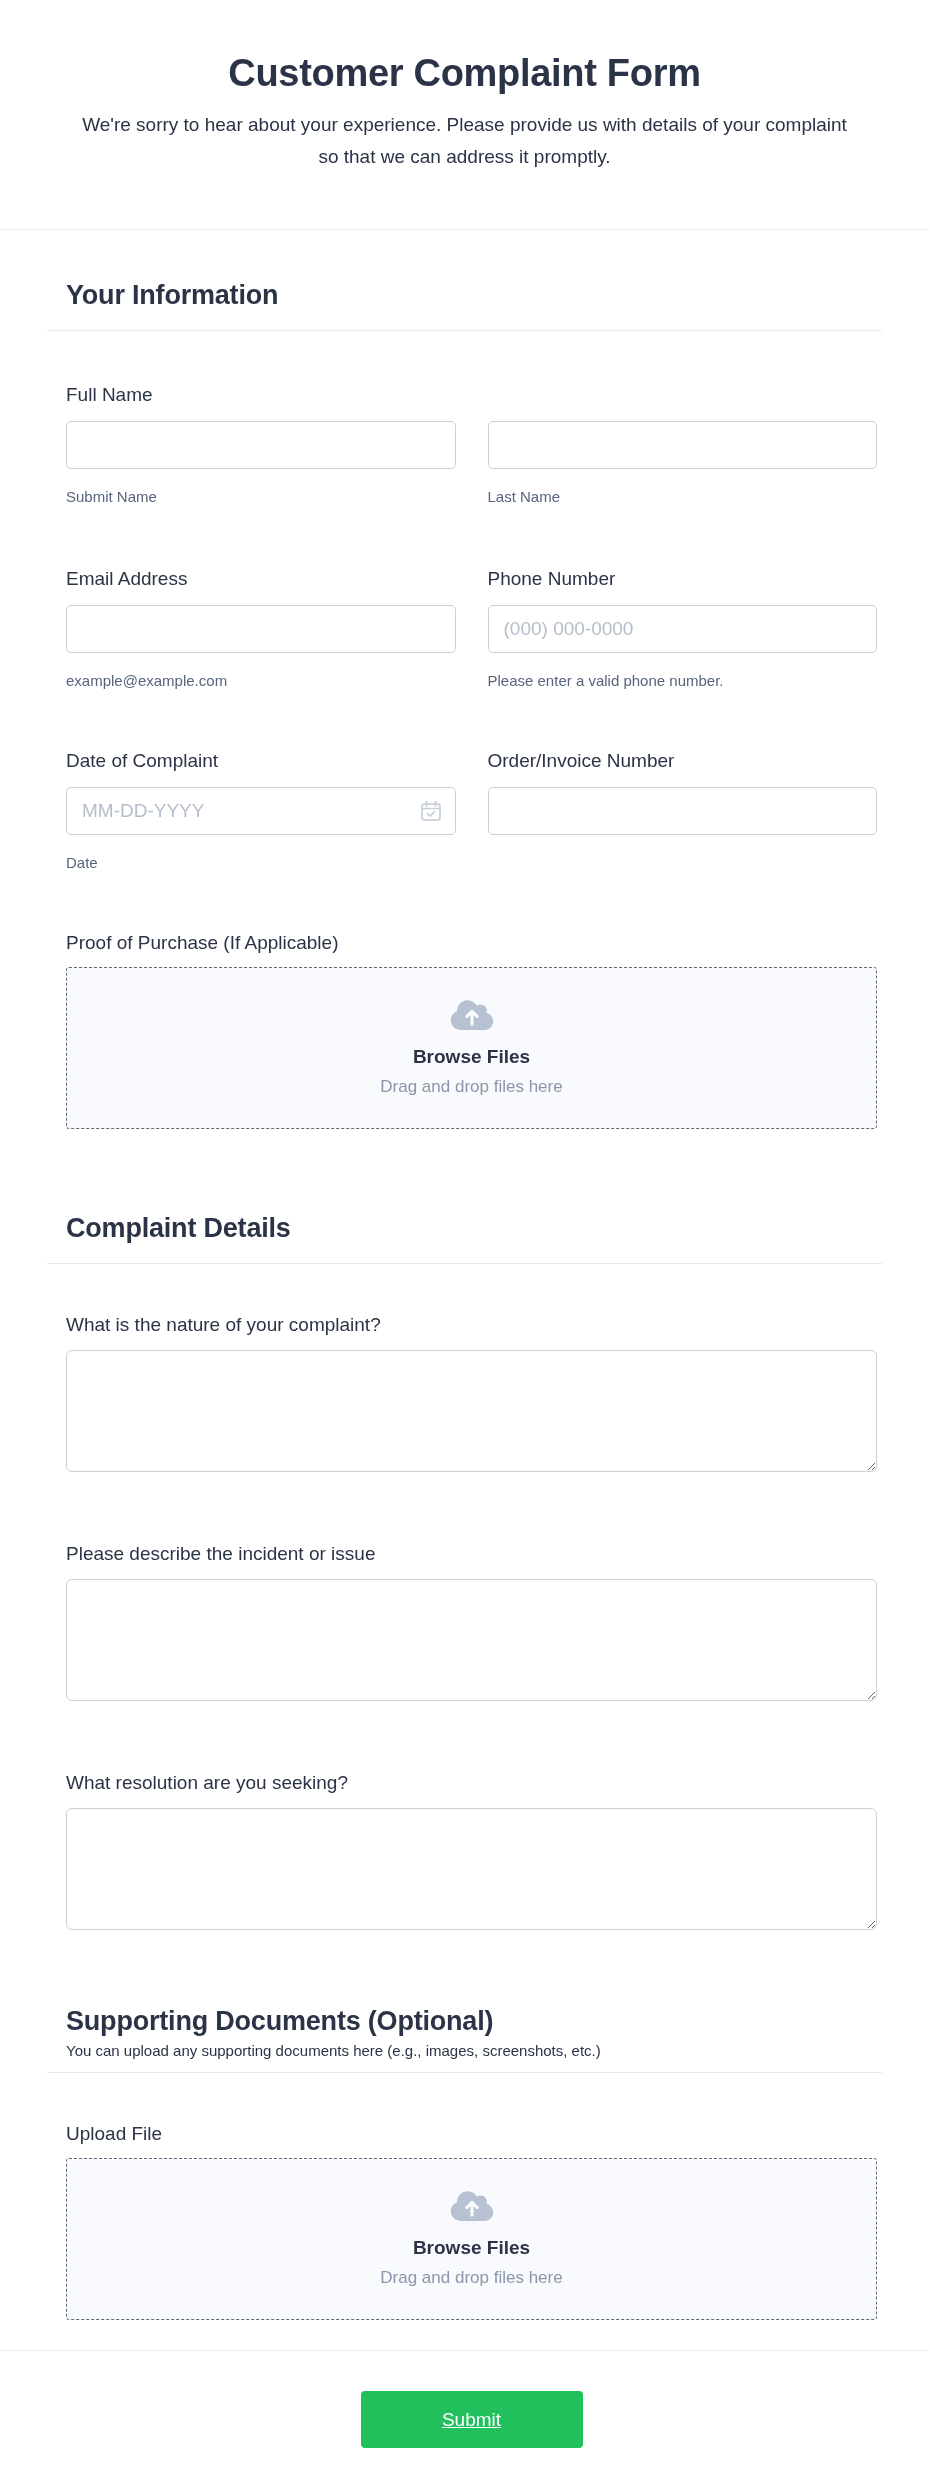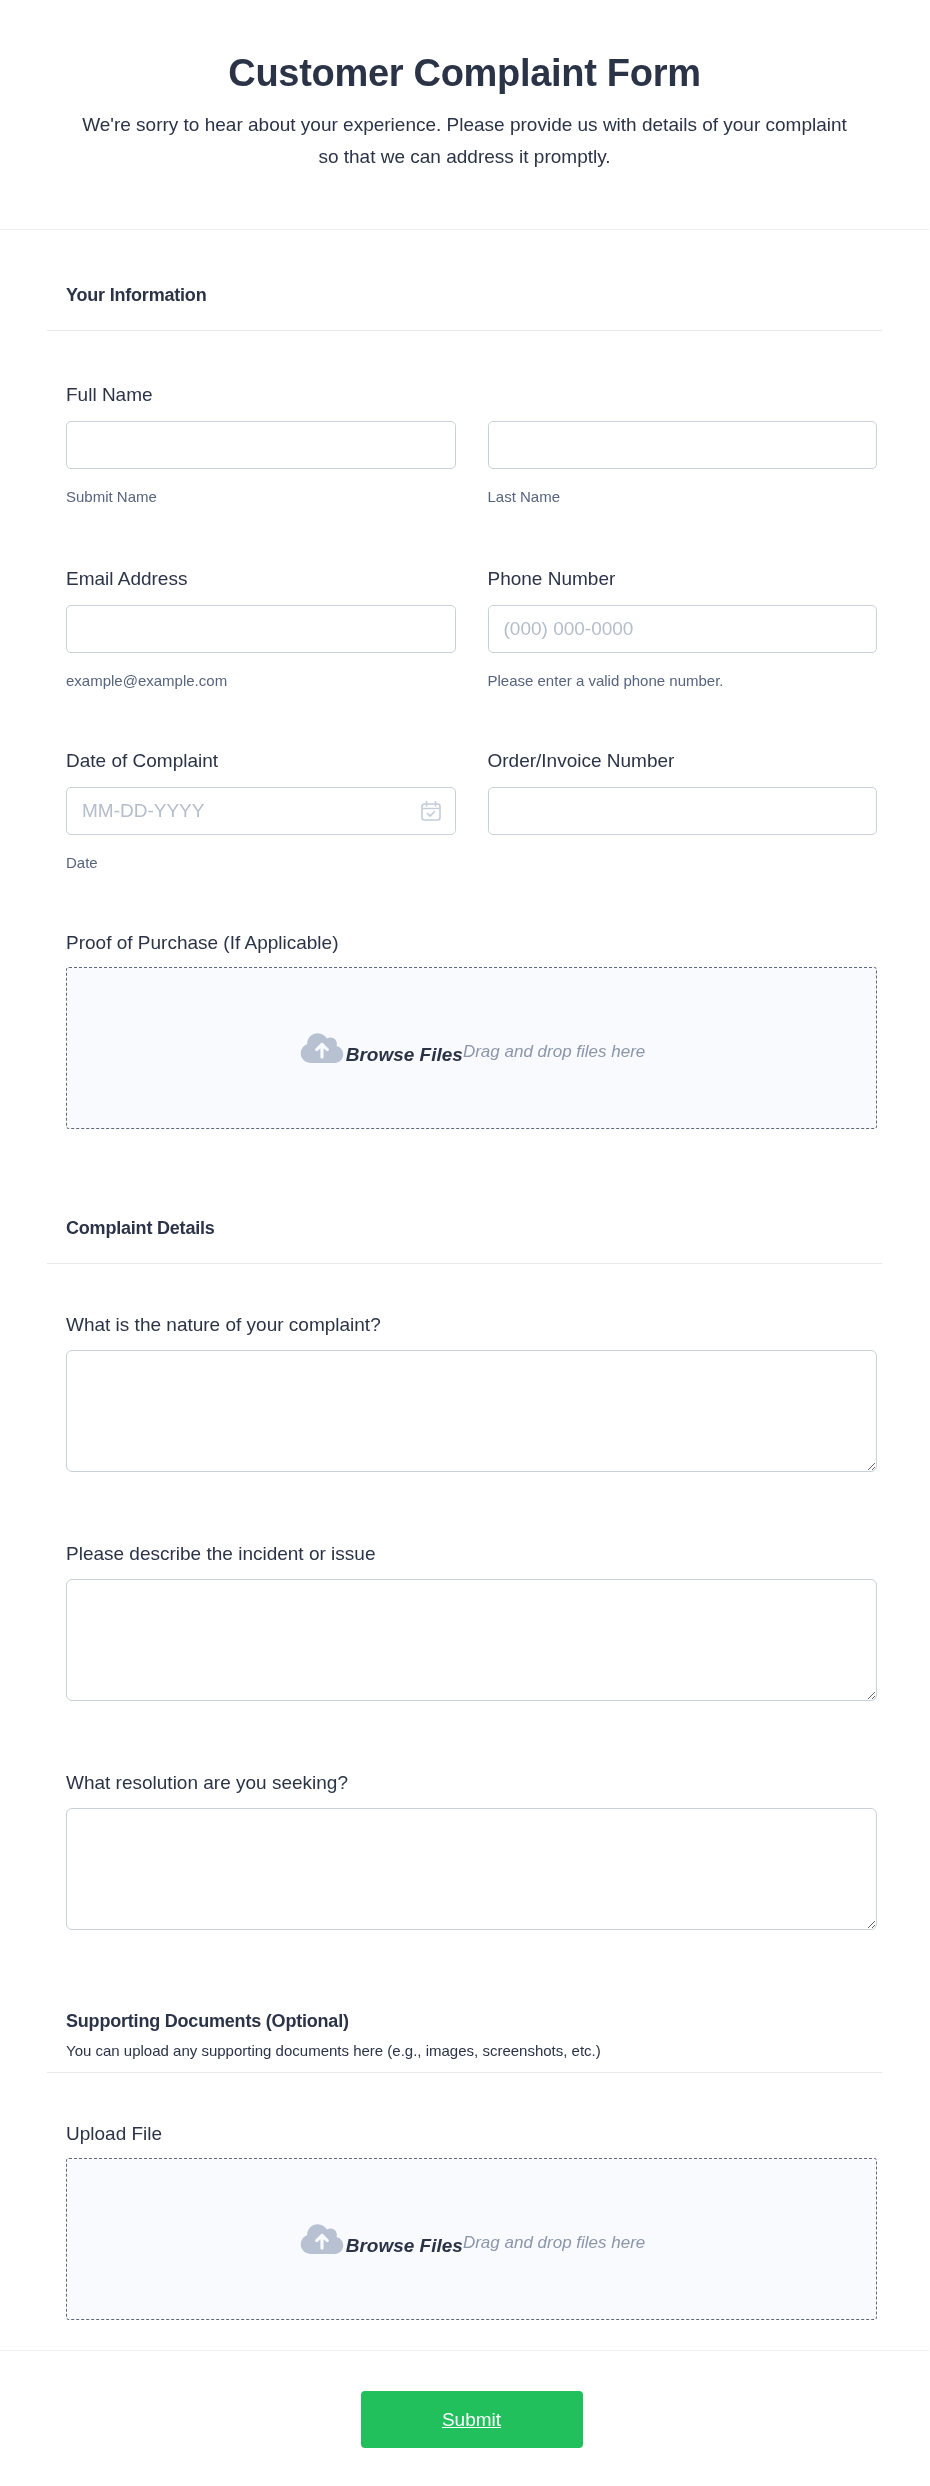--- a/index.html
+++ b/index.html
@@ -30,21 +30,21 @@
     margin: 14px auto 0;
     max-width: 780px;
     color: #2b3347;
   }
 
   
   .content { padding: 0 52px 0 66px; }
 
   .section-heading {
     margin-top: 50px;
-    font-size: 18px;
+    font-size: 27px;
     font-weight: 700;
     letter-spacing: -0.2px;
     color: #2b3347;
     line-height: 30px;
   }
   .section-subtext {
     margin-top: 6px;
     font-size: 15px;
     font-weight: 500;
     color: #2b3347;
@@ -125,25 +125,24 @@
   }
 
   
   .upload-box {
     margin-top: 13px;
     height: 162px;
     border: 1px dashed #61687a;
     border-radius: 3px;
     background: #f9fafd;
     display: flex;
-    flex-direction: row;
+    flex-direction: column;
     align-items: center;
     justify-content: center;
     cursor: pointer;
-    font-style: italic;
   }
   .upload-cloud { width: 48px; height: 34px; display: block; }
   .browse-label {
     margin-top: 13px;
     font-size: 19px;
     font-weight: 700;
     color: #2b3347;
     line-height: 24px;
   }
   .drag-label {

